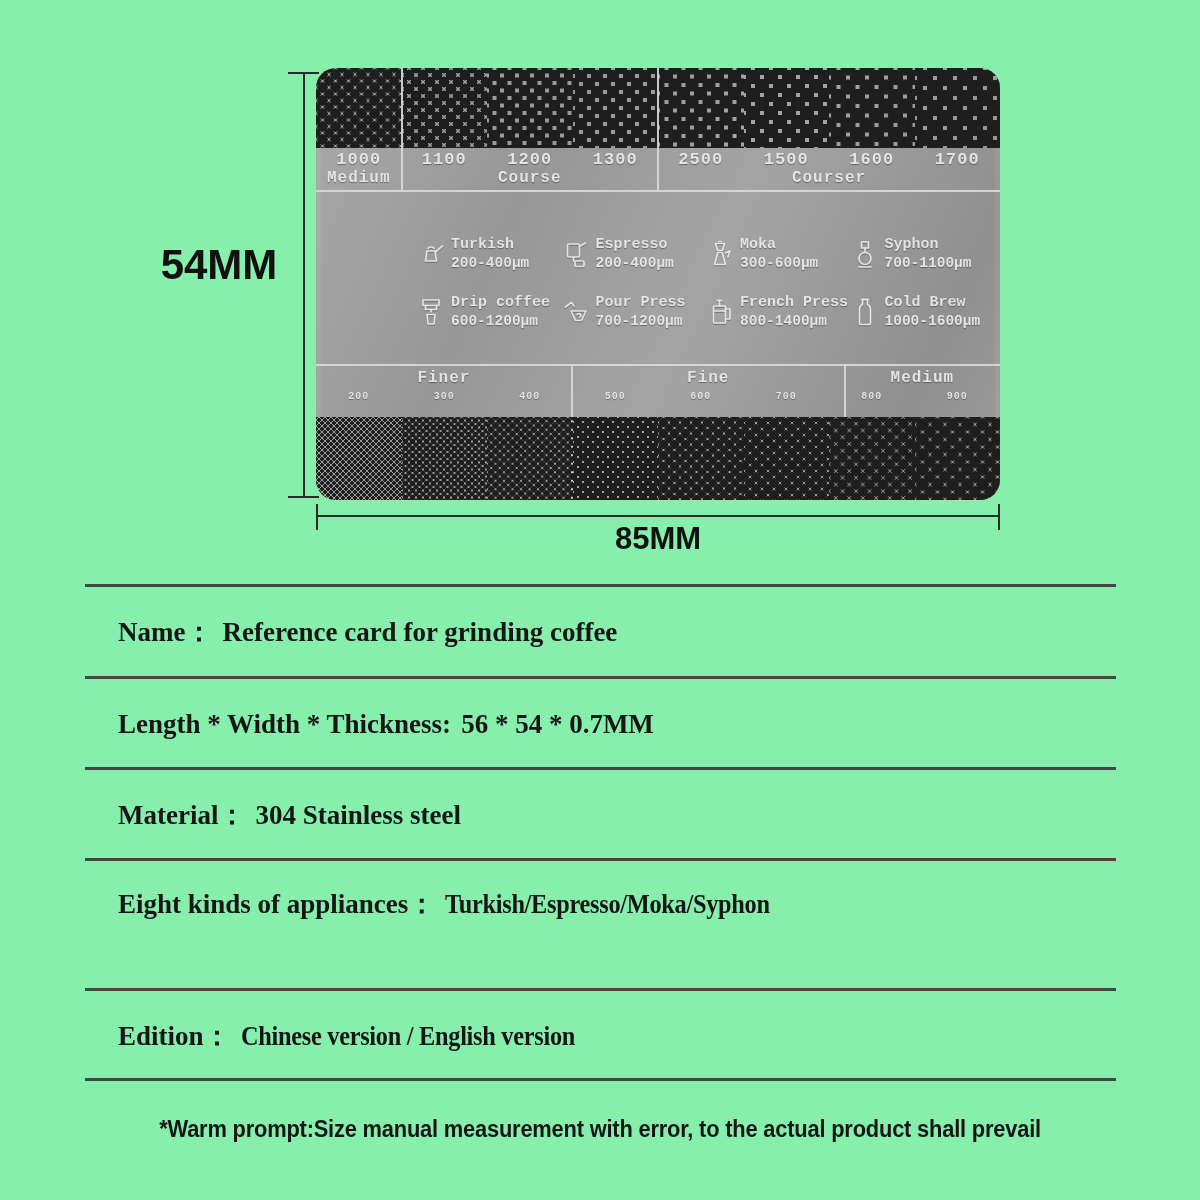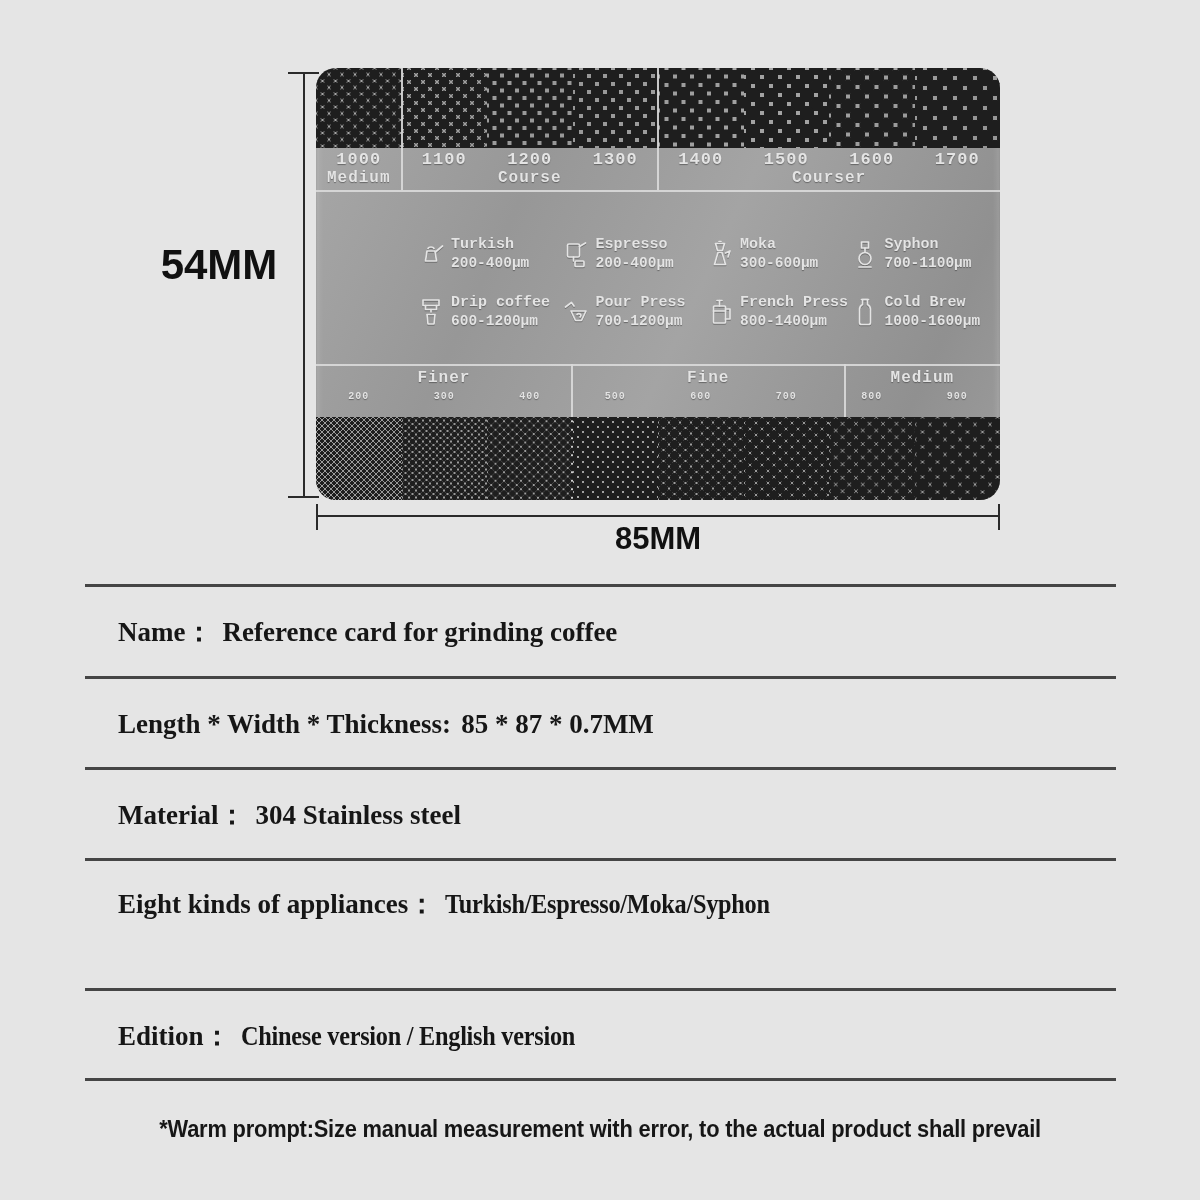--- a/index.html
+++ b/index.html
@@ -1,18 +1,18 @@
 <!DOCTYPE html>
 <html><head>
 <meta charset="utf-8">
 <style>
   html,body { margin:0; padding:0; background:#ffffff; }
   .stage {
     position:relative; width:1200px; height:1200px; margin:0 auto;
-    background:#e5e5e5; overflow:hidden;
+    background:#86efac; overflow:hidden;
     font-family:"Liberation Sans", sans-serif; color:#161616;
   }
 
   
   .card {
     position:absolute; left:316px; top:68px; width:684px; height:432px;
     border-radius:20px; overflow:hidden;
     background:linear-gradient(115deg,#a9a9a9 0%,#979797 30%,#a4a4a4 55%,#909090 85%,#9c9c9c 100%);
     box-shadow: inset 0 0 8px rgba(255,255,255,.28), inset 0 0 2px rgba(0,0,0,.25);
   }
@@ -116,21 +116,21 @@
       <div class="hcol dots s1600"></div>
       <div class="hcol dots s1700"></div>
     </div>
 
     <div class="labels-top">
       <div class="num-row">
         <span class="num-cell engraved">1000</span>
         <span class="num-cell engraved">1100</span>
         <span class="num-cell engraved">1200</span>
         <span class="num-cell engraved">1300</span>
-        <span class="num-cell engraved">1400</span>
+        <span class="num-cell engraved">2500</span>
         <span class="num-cell engraved">1500</span>
         <span class="num-cell engraved">1600</span>
         <span class="num-cell engraved">1700</span>
       </div>
       <div class="grp grp-t grp-medium1 engraved">Medium</div>
       <div class="grp grp-t grp-course engraved">Course</div>
       <div class="grp grp-t grp-courser engraved">Courser</div>
     </div>
 
     <div class="hl hl1"></div>
@@ -290,21 +290,21 @@
   <div class="tline tl2"></div>
   <div class="tline tl3"></div>
   <div class="tline tl4"></div>
   <div class="tline tl5"></div>
   <div class="tline tl6"></div>
 
   <div class="spec-row sr1">
     <span class="lbl">Name：</span><span class="val">Reference card for grinding coffee</span>
   </div>
   <div class="spec-row sr2">
-    <span class="lbl">Length * Width * Thickness:</span><span class="lbl">85 * 87 * 0.7MM</span>
+    <span class="lbl">Length * Width * Thickness:</span><span class="lbl">56 * 54 * 0.7MM</span>
   </div>
   <div class="spec-row sr3">
     <span class="lbl">Material：</span><span class="val">304 Stainless steel</span>
   </div>
   <div class="spec-row sr4a">
     <span class="lbl">Eight kinds of appliances：</span><span class="cond">Turkish/Espresso/Moka/Syphon</span>
   </div>
   <div class="spec-row sr5">
     <span class="lbl">Edition：</span><span class="cond">Chinese version / English version</span>
   </div>

